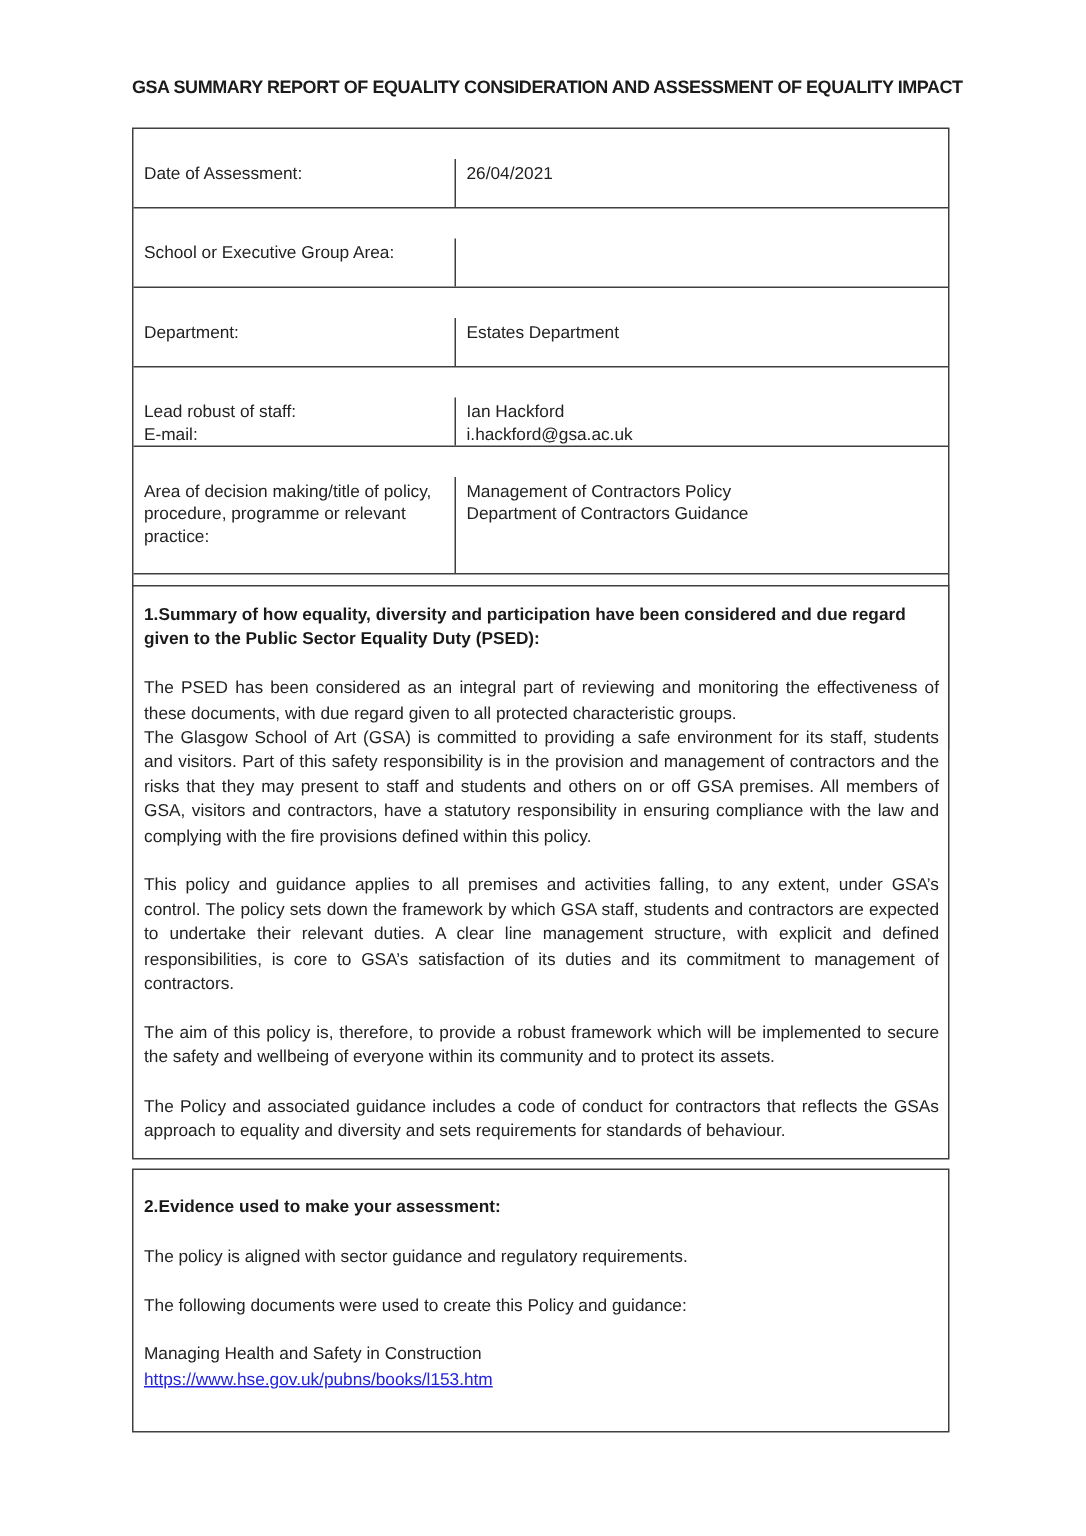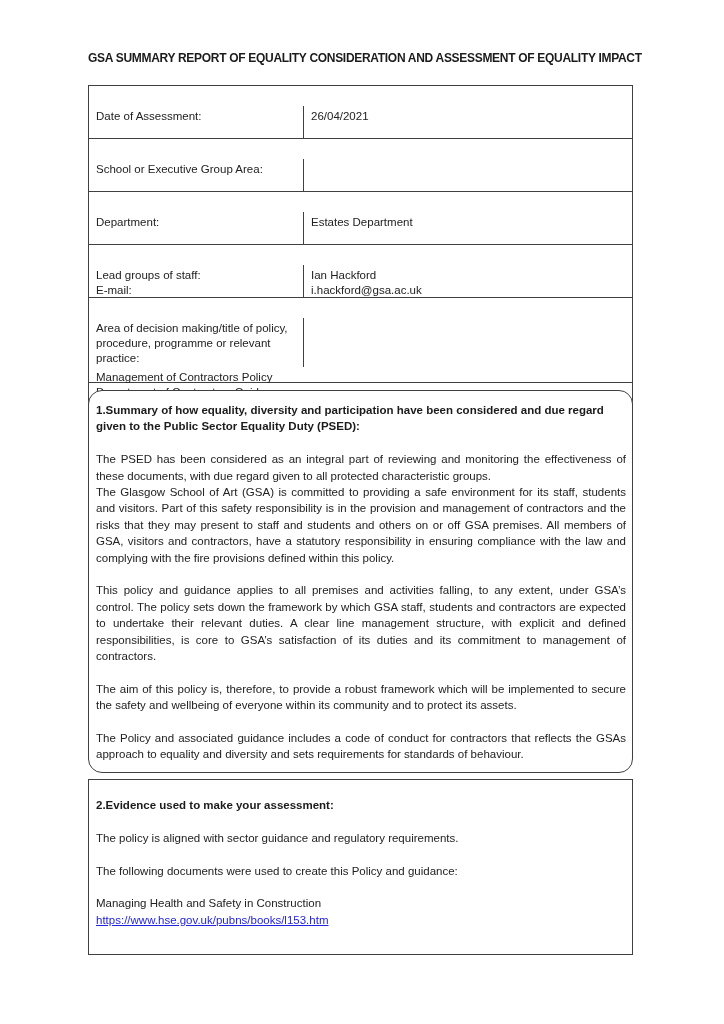--- a/index.html
+++ b/index.html
@@ -11,21 +11,21 @@
     position:absolute; left:88px; top:51px; font-size:12px; font-weight:bold;
     letter-spacing:-0.3px; white-space:nowrap; color:#1b1b1b;
   }
   
   .info-table {
     position:absolute; left:88px; top:85px; width:545px;
     border:1.5px solid #404040; box-sizing:border-box; background:#fff;
   }
   .irow { display:flex; border-bottom:1.5px solid #404040; box-sizing:border-box;margin-top:20px; }
   .irow:last-child { border-bottom:none; }
-  .h33 { height:33px; } .h65 { height:65px;flex-direction:column; } .h96 { height:96px; }
+  .h33 { height:33px; } .h65 { height:65px; } .h96 { height:96px; }
   .cell { font-size:11.5px; line-height:15.2px; padding:3px 8px 0 7px; box-sizing:border-box; }
   .lbl { width:215px; border-right:1.5px solid #404040; }
   .val { flex:1; }
   
   .please-left { width:378.5px; border-right:1.5px solid #404040; box-sizing:border-box; position:relative; }
   .please-right { flex:1; position:relative; }
   .pl-label { position:absolute; left:7px; top:14px; font-size:11.5px; }
   .pl-opt1 { position:absolute; left:261px; top:14px; font-size:10px; }
   .pl-opt2 { position:absolute; left:261px; top:48px; font-size:17px; }
   .checkbox {
@@ -39,21 +39,21 @@
     width:1.4px; height:18px; background:#4b4b4b;
   }
   .checkbox.checked::before { transform:translate(-50%,-50%) rotate(45deg); }
   .checkbox.checked::after  { transform:translate(-50%,-50%) rotate(-45deg); }
   
   .section-box {
     position:absolute; left:88px; width:545px; border:1.5px solid #404040;
     box-sizing:border-box; padding:11px 6px 0 7px; background:#fff;
     font-size:11.5px; line-height:16.4px; overflow:hidden;
   }
-  .sec1 { top:390px; height:383px;border-radius:14px; }
+  .sec1 { top:390px; height:383px; }
   .sec2 { top:779px; height:176px; padding-top:17px; }
   .sec-heading { font-weight:bold; margin:0 0 16.4px 0; color:#1b1b1b; }
   .para { margin:0; }
   .j { text-align:justify; }
   .gap-after { margin-bottom:16.4px; }
   .doc-link { color:#2323df; text-decoration:underline; cursor:pointer; }
 </style>
 </head>
 <body>
 
@@ -72,21 +72,21 @@
       <div class="cell lbl">School or Executive Group Area:</div>
     </div>
 
     <div class="irow h33">
       <div class="cell lbl">Department:</div>
       <div class="cell val">Estates Department</div>
     </div>
 
     <div class="irow h33">
       <div class="cell lbl">
-        <div>Lead groups of staff:</div>
+        <div>Lead robust of staff:</div>
         <div>E-mail:</div>
       </div>
       <div class="cell val">
         <div>Ian Hackford</div>
         <div>i.hackford@gsa.ac.uk</div>
       </div>
     </div>
 
     <div class="irow h65">
       <div class="cell lbl">Area of decision making/title of policy, procedure, programme or relevant practice:</div>

